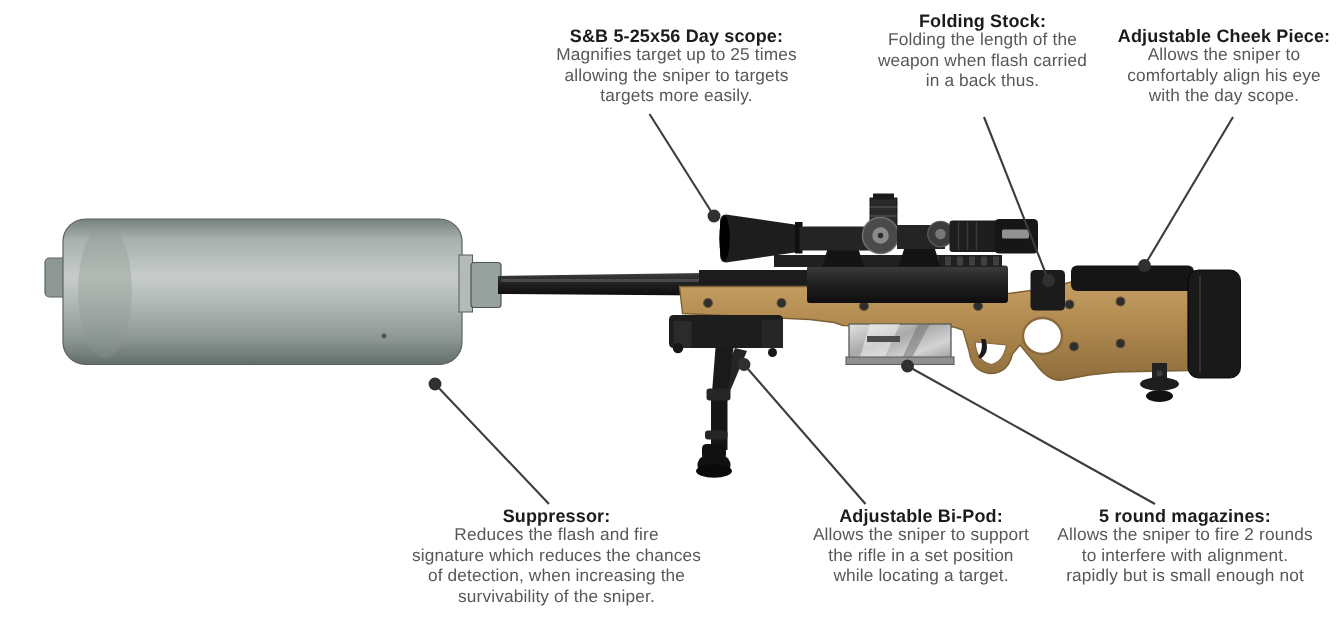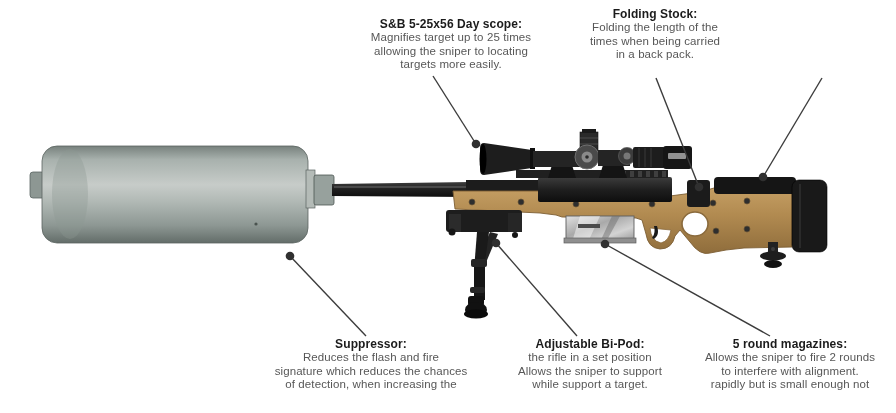--- a/index.html
+++ b/index.html
@@ -179,44 +179,51 @@
       <g>
         <line x1="605" y1="244" x2="770" y2="336"></line>
           <circle cx="605" cy="244" r="4.3" fill="#303030" stroke="none"></circle>
       </g>
     </g>
   </svg>
 
   <div class="callout" style="left:451px;top:17px">
     <div class="t">S&amp;B 5-25x56 Day scope:</div>
     <div class="b">Magnifies target up to 25 times</div>
-    <div class="b">allowing the sniper to locating</div>
+    <div class="b">allowing the sniper to targets</div>
     <div class="b">targets more easily.</div>
   </div>
 
   <div class="callout" style="left:655px;top:7px">
     <div class="t">Folding Stock:</div>
     <div class="b">Folding the length of the</div>
-    <div class="b">times when being carried</div>
-    <div class="b">in a back pack.</div>
-  </div>
-
+    <div class="b">weapon when flash carried</div>
+    <div class="b">in a back thus.</div>
+  </div>
+
+  <div class="callout" style="left:816px;top:17px">
+    <div class="t">Adjustable Cheek Piece:</div>
+    <div class="b">Allows the sniper to</div>
+    <div class="b">comfortably align his eye</div>
+    <div class="b">with the day scope.</div>
+  </div>
 
   <div class="callout" style="left:371px;top:337px">
     <div class="t">Suppressor:</div>
     <div class="b">Reduces the flash and fire</div>
     <div class="b">signature which reduces the chances</div>
     <div class="b">of detection, when increasing the</div>
-  </div>
-
-  <div class="callout" style="left:590px;top:337px">
+    <div class="b">survivability of the sniper.</div>
+  </div>
+
+  <div class="callout" style="left:614px;top:337px">
     <div class="t">Adjustable Bi-Pod:</div>
+    <div class="b">Allows the sniper to support</div>
     <div class="b">the rifle in a set position</div>
-    <div class="b">Allows the sniper to support</div>
-    <div class="b">while support a target.</div>
+    <div class="b">while locating a target.</div>
   </div>
 
   <div class="callout" style="left:790px;top:337px">
     <div class="t">5 round magazines:</div>
     <div class="b">Allows the sniper to fire 2 rounds</div>
     <div class="b">to interfere with alignment.</div>
     <div class="b">rapidly but is small enough not</div>
   </div>
 
 </div>

